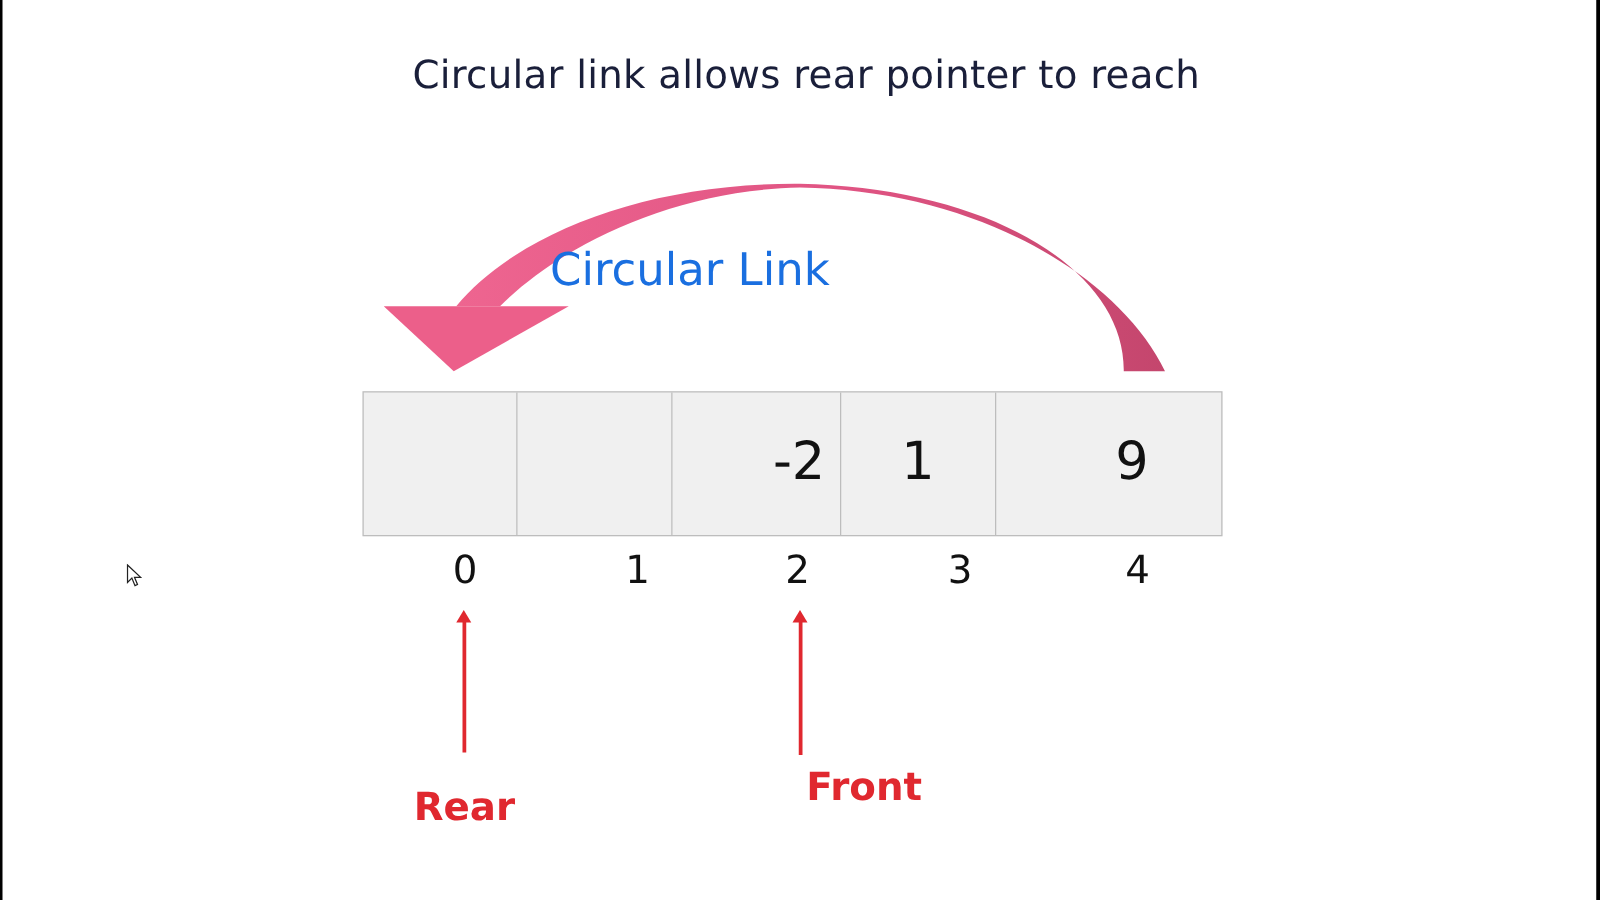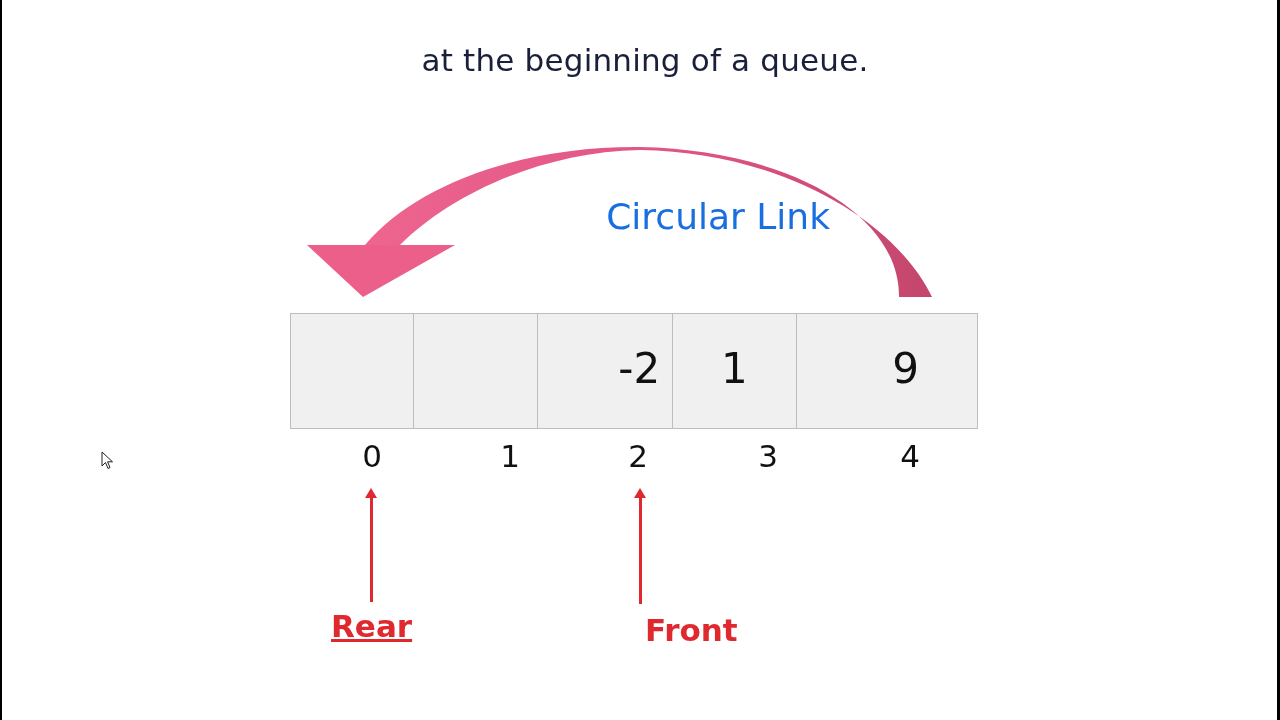--- a/index.html
+++ b/index.html
@@ -11,21 +11,21 @@
     .frame-left { position: absolute; left: 0; top: 0; width: 2px; height: 720px; background: #000; }
     .frame-right { position: absolute; right: 0; top: 0; width: 3px; height: 720px; background: #000; }
     .caption {
       position: absolute; left: 240px; top: 40px; width: 810px;
       text-align: center; color: #1a1f3a; font-size: 31px; line-height: 40px;
       letter-spacing: 0.2px;
     }
     .caption span { display: block; }
     svg.arc { position: absolute; left: 0; top: 0; }
     .link-label {
-      position: absolute; left: 440px; top: 196px; width: 390px; text-align: right;
+      position: absolute; left: 440px; top: 196px; width: 390px; text-align: left;
       font-size: 36px; color: #1a6fe0; font-weight: 500;
     }
     .queue {
       position: absolute; left: 290px; top: 313px; width: 688px; height: 116px;
       display: flex; border: 1px solid #bdbdbd; box-sizing: border-box; background: #f0f0f0;
     }
     .cell {
       flex: 1; border-right: 1px solid #bdbdbd; box-sizing: border-box;
       display: flex; align-items: center; justify-content: center;
       font-size: 42px; color: #111; padding-bottom: 6px;
@@ -50,21 +50,21 @@
     }
     .cursor { position: absolute; left: 101px; top: 451px; }
   </style>
 </head>
 <body>
 
 <div class="frame-left"></div>
 <div class="frame-right"></div>
 
 <div class="caption">
-  <span>at the beginning of a queue.</span>
+  <span>Circular link allows rear pointer to reach</span>
 </div>
 
 <svg class="arc" width="1280" height="720">
   <defs>
     <linearGradient id="arcGrad" x1="0" y1="0" x2="1" y2="0">
       <stop offset="0" stop-color="#ee6590"></stop>
       <stop offset="0.55" stop-color="#e05483"></stop>
       <stop offset="1" stop-color="#c4466d"></stop>
     </linearGradient>
   </defs>
@@ -89,20 +89,20 @@
   <div class="cell c4">9</div>
 </div>
 
 <div class="idx" style="left:352px;">0</div>
 <div class="idx" style="left:490px;">1</div>
 <div class="idx" style="left:618px;">2</div>
 <div class="idx" style="left:748px;">3</div>
 <div class="idx" style="left:890px;">4</div>
 
 <div class="pointer" style="left:370px; top:496px; height:106px;"></div>
-<div class="ptr-label" style="left:331px; top:608px;text-decoration:underline;">Rear</div>
+<div class="ptr-label" style="left:331px; top:628px;">Rear</div>
 
 <div class="pointer" style="left:639px; top:496px; height:108px;"></div>
 <div class="ptr-label" style="left:597px; top:612px;margin-left:48px;">Front</div>
 
 <svg class="cursor" width="14" height="20" viewBox="0 0 14 20">
   <path d="M1 1 L1 15 L4.5 11.5 L7 17.5 L9 16.6 L6.6 10.8 L11.5 10.8 Z" fill="#ffffff" stroke="#222" stroke-width="1"></path>
 </svg>
 
 </body></html>

